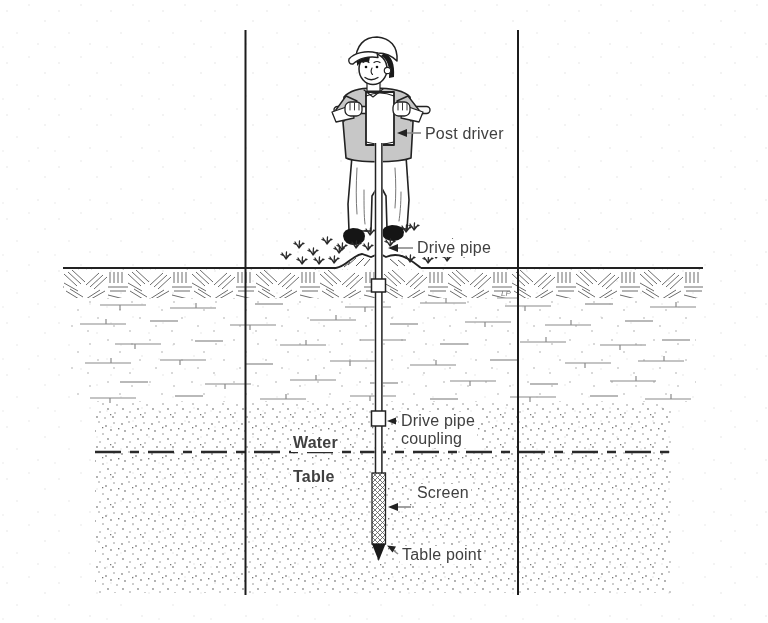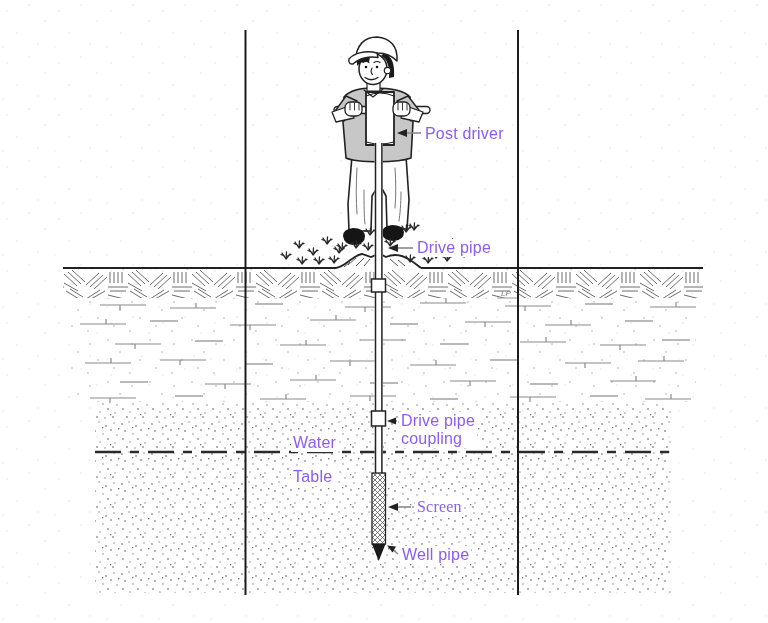--- a/index.html
+++ b/index.html
@@ -1,19 +1,19 @@
 <!DOCTYPE html>
 <html><head>
 <meta charset="utf-8">
 <style>
   html,body{margin:0;padding:0;background:#fff;}
   #stage{position:relative;width:768px;height:623px;background:#fff;overflow:hidden;
          font-family:"Liberation Sans","DejaVu Sans",sans-serif;}
   #stage svg{position:absolute;left:0;top:0;}
-  .lbl{position:absolute;color:#8b5cf6;font-size:16px;line-height:18px;
+  .lbl{position:absolute;color:#404040;font-size:16px;line-height:18px;
        letter-spacing:.2px;background:#fff;padding:0 2px;white-space:nowrap;}
   .lbl .ln{display:block;}
 </style>
 </head>
 <body>
 
 <div id="stage">
 
 <svg width="768" height="623" viewBox="0 0 768 623">
   <defs>
@@ -294,22 +294,22 @@
 
 <div class="lbl" style="left:423px;top:125px;">Post driver</div>
 
 <div class="lbl" style="left:415px;top:239px;">Drive pipe</div>
 
 <div class="lbl" style="left:399px;top:412px;">
   <span class="ln">Drive pipe</span>
   <span class="ln">coupling</span>
 </div>
 
-<div class="lbl" style="left:289px;top:434px;background:transparent;">
+<div class="lbl" style="left:289px;top:434px;background:transparent;font-weight:bold;">
   <span class="ln" style="background:#fff;padding:0 2px;">Water</span>
   <span class="ln" style="background:#fff;padding:0 2px;margin-top:16px;">Table</span>
 </div>
 
-<div class="lbl" style="left:415px;top:498px;font-family:Liberation Serif, serif;">Screen</div>
-
-<div class="lbl" style="left:400px;top:546px;">Well pipe</div>
+<div class="lbl" style="left:415px;top:484px;">Screen</div>
+
+<div class="lbl" style="left:400px;top:546px;">Table point</div>
 
 </div>
 
 </body></html>

